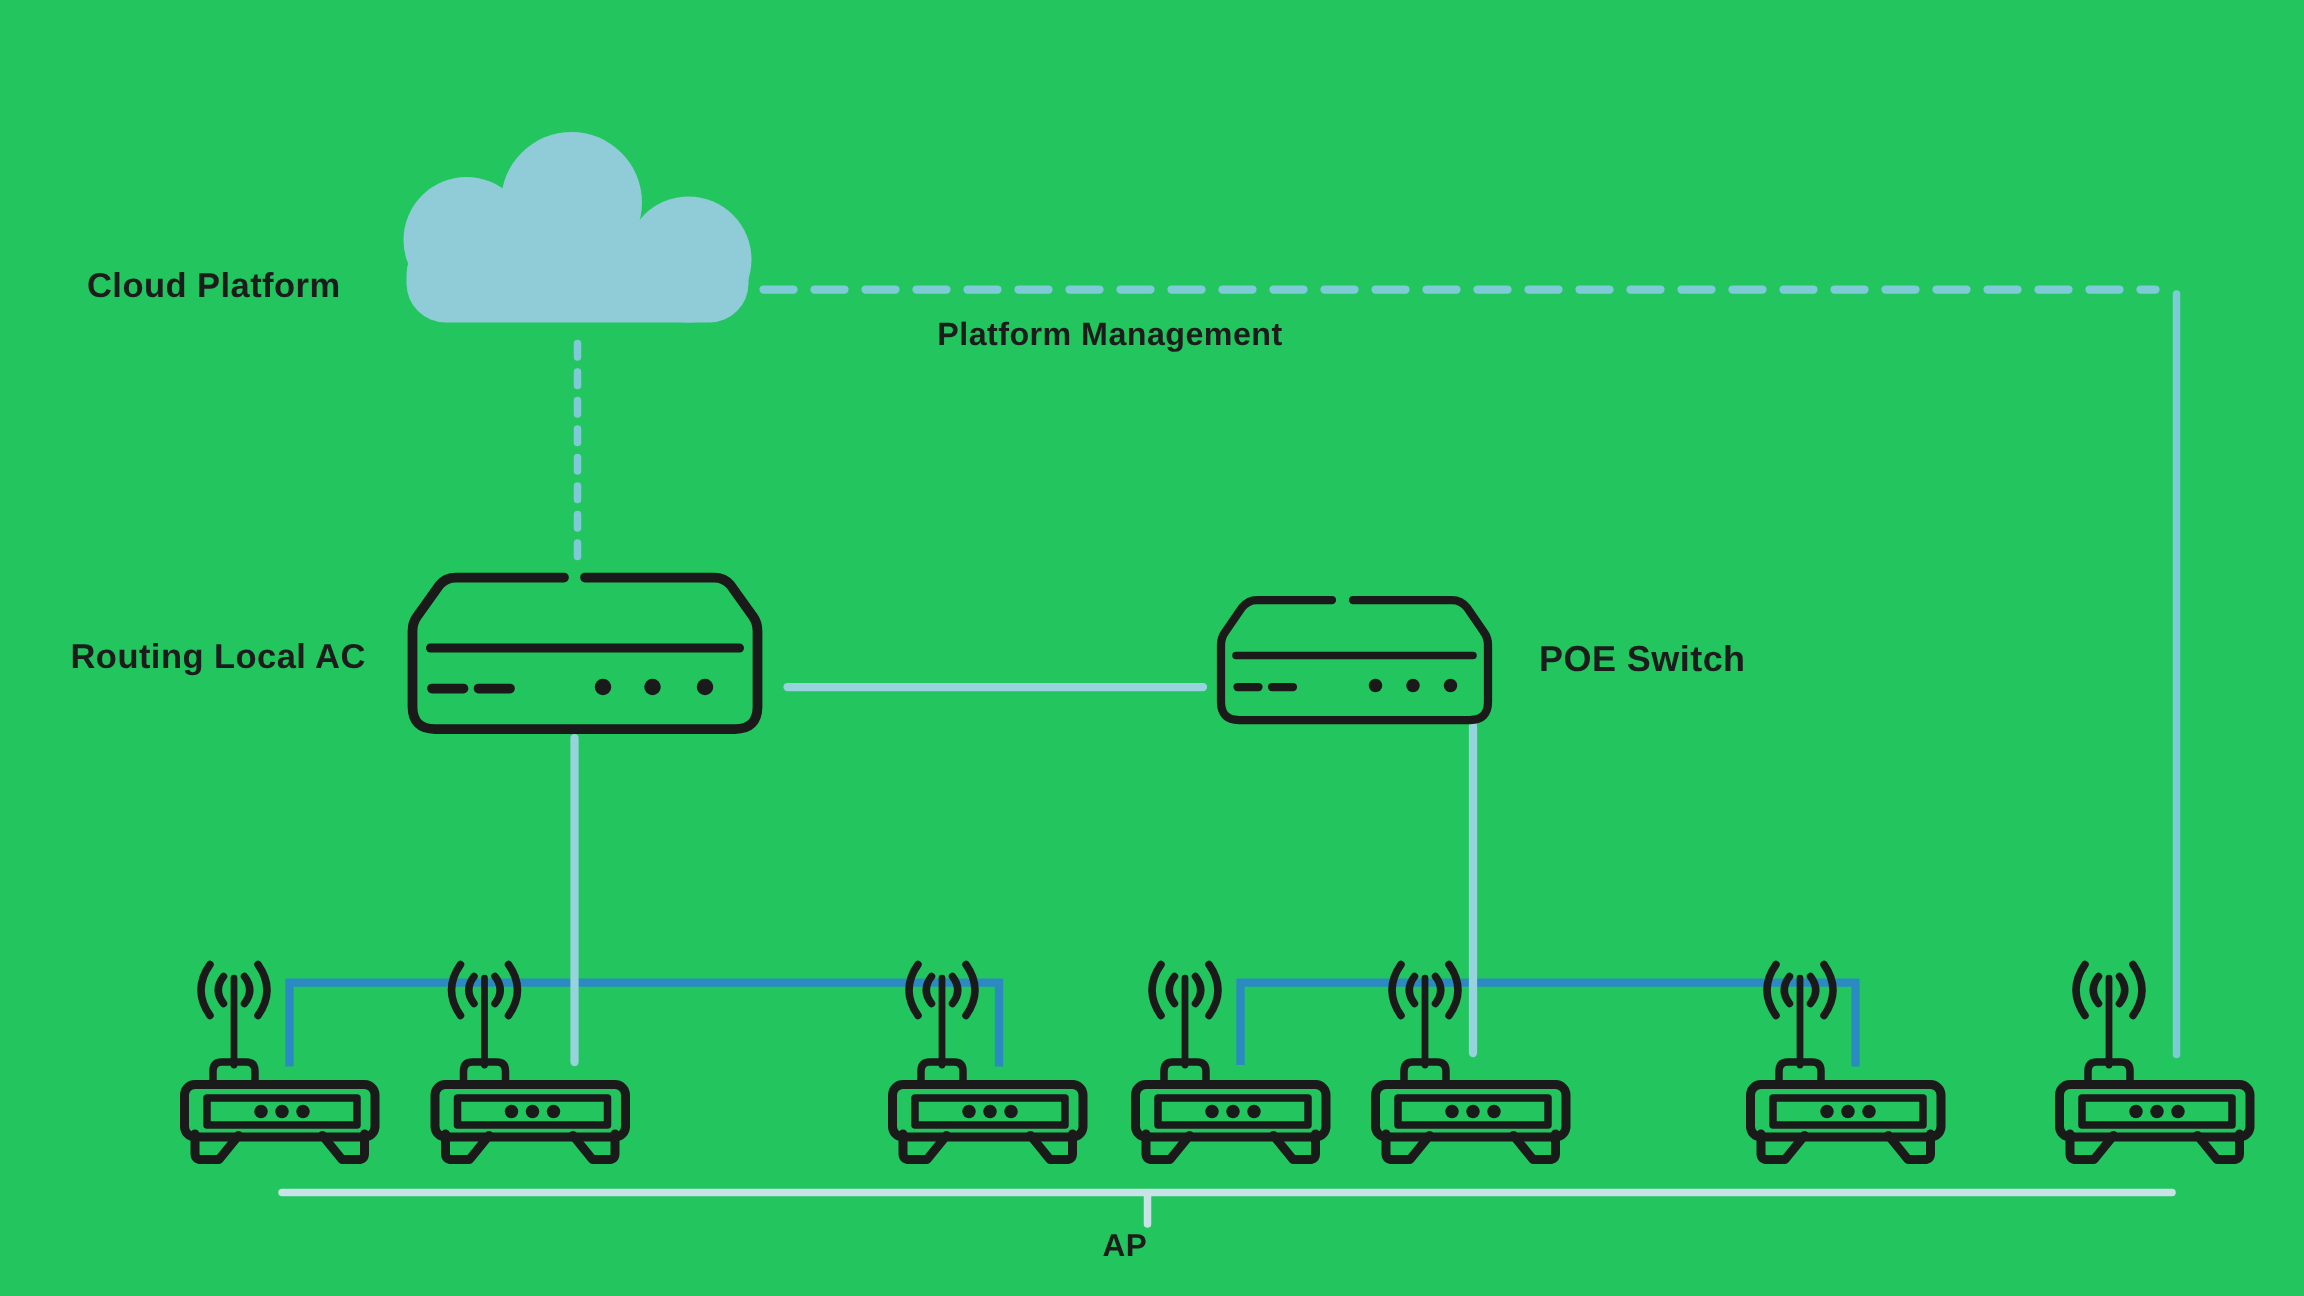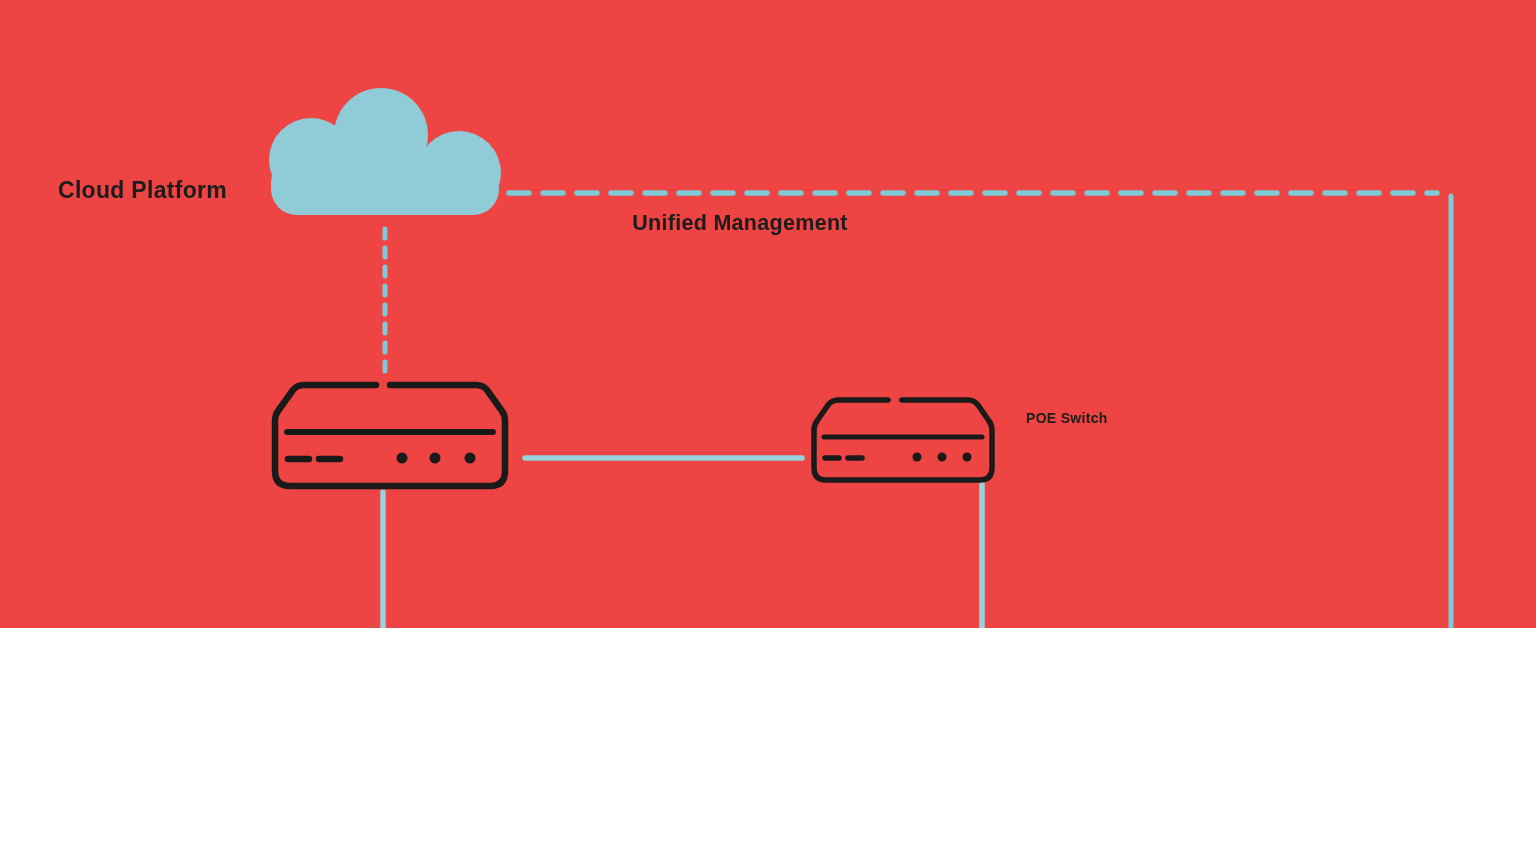--- a/index.html
+++ b/index.html
@@ -1,29 +1,29 @@
 <!DOCTYPE html>
 <html><head>
 <meta charset="utf-8">
 <style>
   html,body{margin:0;padding:0;background:#ffffff;}
   .stage{
-    position:relative;width:1536px;height:628px;background:#ef4444;
+    position:relative;width:1536px;height:864px;background:#22c55e;
     font-family:"Liberation Sans",sans-serif;color:#1c1c1c;overflow:hidden;
   }
   .layer{position:absolute;left:0;top:0;}
   svg{display:block;}
   .lbl{
     position:absolute;font-weight:600;letter-spacing:.3px;color:#1c1c1c;
     white-space:nowrap;
   }
   .lbl-cloud{left:58px;top:177px;font-size:23px;}
   .lbl-mgmt{left:585px;top:207px;width:310px;text-align:center;font-size:21.5px;line-height:33px;}
   .lbl-ac{left:47px;top:424px;font-size:23px;}
-  .lbl-poe{left:1026px;top:410px;font-size:14px;}
+  .lbl-poe{left:1026px;top:426px;font-size:24px;}
   .lbl-ap{left:735px;top:819px;width:60px;font-size:21px;}
   .dev{position:absolute;}
   .hidden-defs{position:absolute;width:0;height:0;overflow:hidden;}
 </style>
 </head>
 <body>
 
 <div class="stage">
 
   <svg class="layer" width="1536" height="864" viewBox="0 0 1536 864">
@@ -119,18 +119,19 @@
     </svg>
   <svg class="dev" style="left:1162px;top:638px" width="150" height="140" viewBox="0 0 150 140">
       <use href="#ap-sym"></use>
     </svg>
   <svg class="dev" style="left:1368px;top:638px" width="150" height="140" viewBox="0 0 150 140">
       <use href="#ap-sym"></use>
     </svg>
 
   <div class="lbl lbl-cloud">Cloud Platform</div>
   <div class="lbl lbl-mgmt">
-    <div>Unified Management</div>
+    <div>Platform Management</div>
   </div>
+  <div class="lbl lbl-ac">Routing Local AC</div>
   <div class="lbl lbl-poe">POE Switch</div>
   <div class="lbl lbl-ap">AP</div>
 
 </div>
 
 </body></html>

